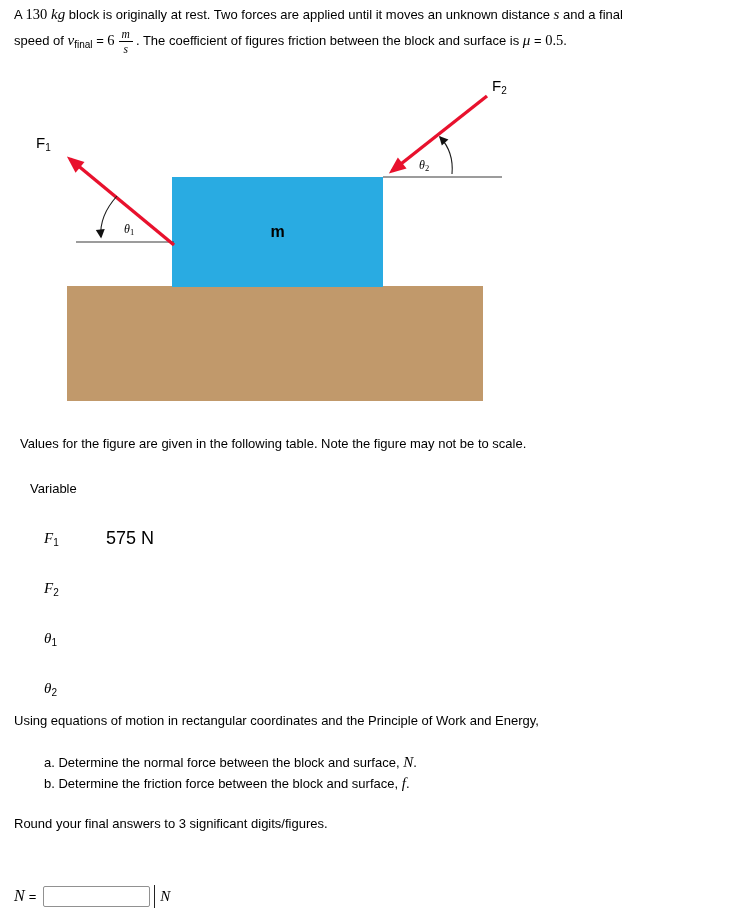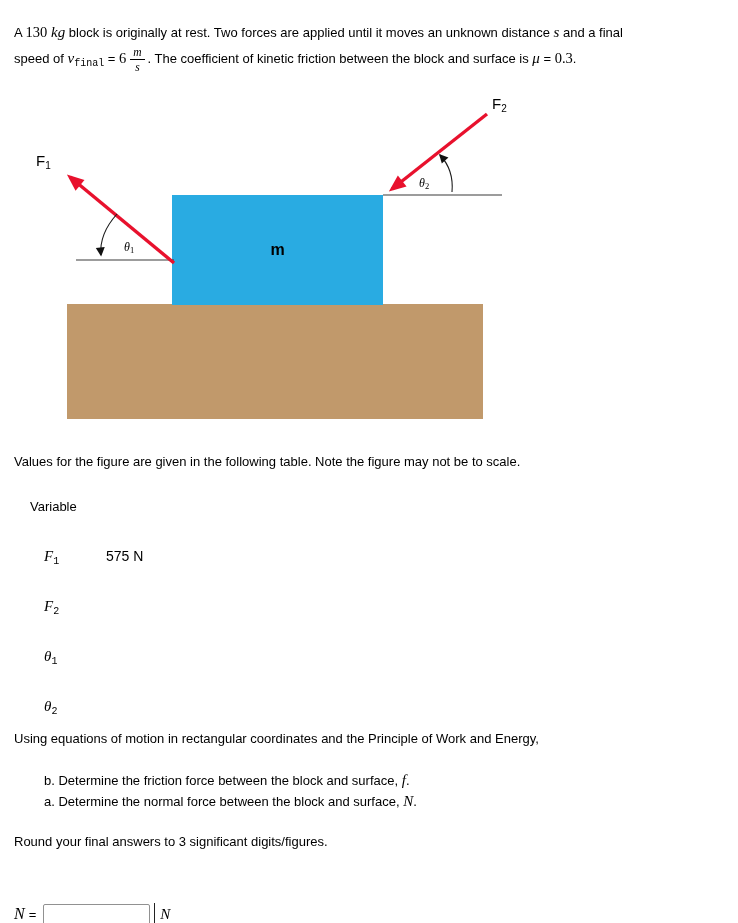--- a/index.html
+++ b/index.html
@@ -6,24 +6,24 @@
   html, body { margin: 0; padding: 0; }
   body {
     width: 738px; height: 923px; background: #ffffff; color: #000;
     font-family: "Liberation Sans", sans-serif; font-size: 13px;
     position: relative; overflow: hidden;
   }
 
   
   .mvar { font-family: "Liberation Serif", serif; font-style: italic; font-size: 15px; }
   .mnum { font-family: "Liberation Serif", serif; font-size: 14.5px; }
-  sub.msub { font-family: Liberation Mono, monospace; font-style: normal; font-size: 10px; vertical-align: -3px; line-height: 0; text-align: center; }
+  sub.msub { font-family: Liberation Sans, sans-serif; font-style: normal; font-size: 10px; vertical-align: -3px; line-height: 0; text-align: center; }
 
   
-  .intro { padding: 22px 14px 0 14px; }
+  .intro { padding: 4px 14px 0 14px; }
   .intro .line { white-space: nowrap; line-height: 21px; }
   .intro .line2 { line-height: 30px; }
   .frac { display: inline-flex; flex-direction: column; align-items: center;
           vertical-align: middle; margin: 0 3px 0 4px;
           font-family: "Liberation Serif", serif; font-style: italic; font-size: 11.5px; line-height: 1.05; }
   .frac .num { border-bottom: 1px solid #000; padding: 0 3px 1px 3px; }
   .frac .den { padding-top: 1px; }
 
   
   .figure { position: relative; width: 738px; height: 332px; margin-top: 18px; }
@@ -41,26 +41,26 @@
   .force-label sub { font-size: 10px; vertical-align: -3px; }
   .f1-label { left: 36px; top: 60px; }
   .f2-label { left: 492px; top: 3px; }
   .angle-label { position: absolute; font-family: "Liberation Serif", serif; font-style: italic;
                  font-size: 12px; color: #000; }
   .angle-label sub { font-size: 8.5px; font-style: normal; vertical-align: -2px; }
   .t1-label { left: 124px; top: 148px; }
   .t2-label { left: 419px; top: 84px; }
 
   
-  .table-note { margin: 30px 14px 0 14px; }
+  .table-note { margin: 30px 14px 0 20px; }
   .vtable { margin: 12px 0 0 30px; }
   .vrow { display: grid; grid-template-columns: 76px auto; align-items: center; height: 26px; margin-top: 24px; }
   .vrow .varcell { padding-left: 14px; }
   .vhead .vcell { font-size: 13px; }
-  .vval { font-size: 14px; }
+  .vval { font-size: 18px; }
 
   .method-note { margin: 12px 14px 0 14px; }
   .questions { margin: 24px 14px 0 44px; }
   .questions .qline { line-height: 20px; }
   .round-note { margin: 22px 14px 0 14px; }
 
   
   .answers { padding-left: 14px; margin-top: 52px; }
   .answer-row { display: flex; align-items: center; height: 26px; margin-bottom: 26px; }
   .ans-sym { font-size: 16px; }
@@ -75,21 +75,21 @@
 </head>
 <body>
 
 <div class="page">
 
   <div class="intro">
     <div class="line line1"><span>A </span><span class="mnum">130</span><span class="mvar"> kg</span><span> block is originally at rest. Two forces are applied until it moves an unknown distance </span><span class="mvar">s</span><span> and a final</span></div>
     <div class="line line2"><span>speed of </span><span class="mvar">v</span><sub class="msub">final</sub><span> = </span><span class="mnum">6</span><span class="frac">
           <span class="num">m</span>
           <span class="den">s</span>
-        </span><span>. The coefficient of kinetic friction between the block and surface is </span><span class="mvar">μ</span><span> = </span><span class="mnum">0.3</span><span>.</span></div>
+        </span><span>. The coefficient of figures friction between the block and surface is </span><span class="mvar">μ</span><span> = </span><span class="mnum">0.5</span><span>.</span></div>
   </div>
 
   <div class="figure">
     <div class="ground"></div>
     <div class="block">
       <span class="block-label">m</span>
     </div>
 
     <svg class="fig-svg" viewBox="0 0 738 332" xmlns="http://www.w3.org/2000/svg">
       <defs>
@@ -134,22 +134,22 @@
       <span class="vcell varcell mvar"><span>θ</span><sub class="msub">1</sub></span>
     </div>
     <div class="vrow">
       <span class="vcell varcell mvar"><span>θ</span><sub class="msub">2</sub></span>
     </div>
   </div>
 
   <div class="method-note">Using equations of motion in rectangular coordinates and the Principle of Work and Energy,</div>
 
   <div class="questions">
+    <div class="qline"><span>a. Determine the normal force between the block and surface, </span><span class="mvar">N</span><span>.</span></div>
     <div class="qline"><span>b. Determine the friction force between the block and surface, </span><span class="mvar">f</span><span>.</span></div>
-    <div class="qline"><span>a. Determine the normal force between the block and surface, </span><span class="mvar">N</span><span>.</span></div>
   </div>
 
   <div class="round-note">Round your final answers to 3 significant digits/figures.</div>
 
   <div class="answers">
     <div class="answer-row">
       <span class="ans-sym mvar">N</span>
       <span class="ans-eq">=</span>
       <input type="text" class="ans-input" value="" style="">
       <span class="unit-divider"></span>

